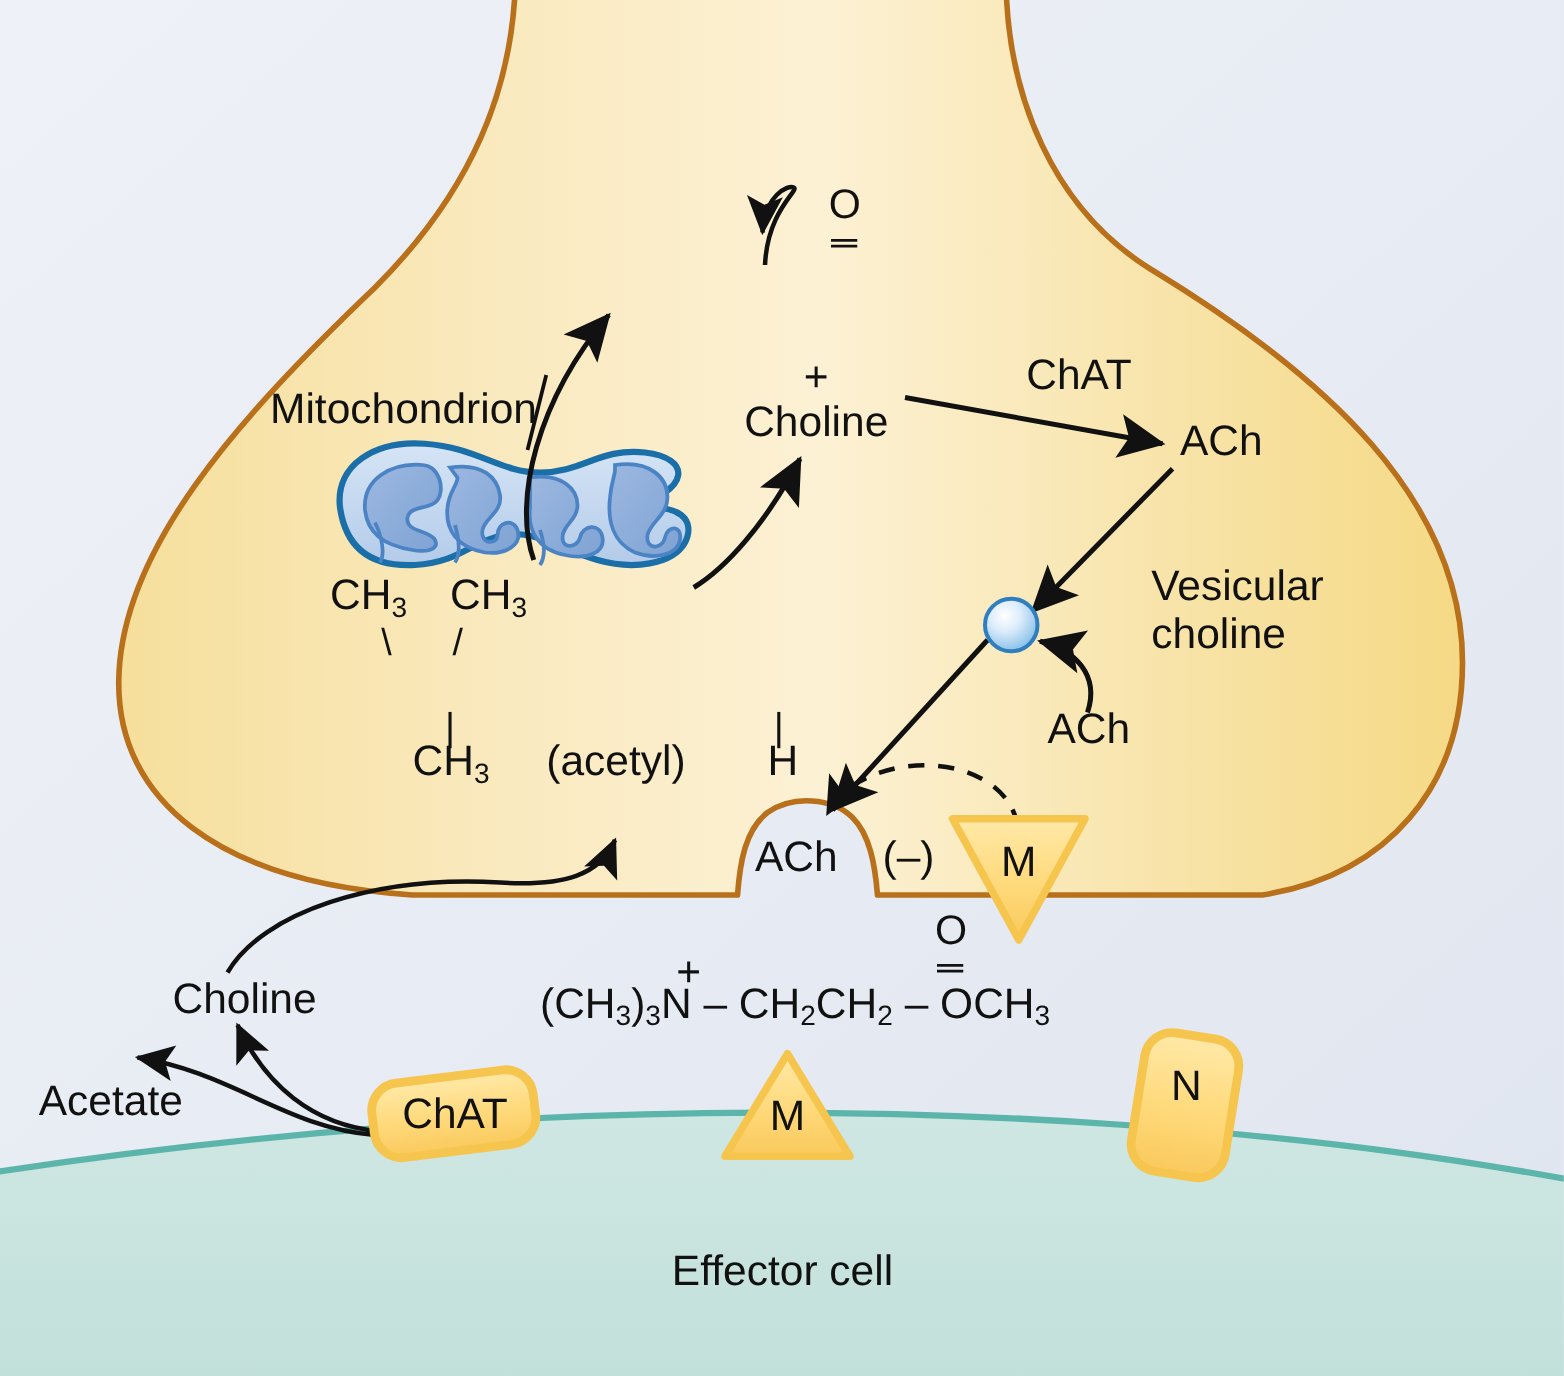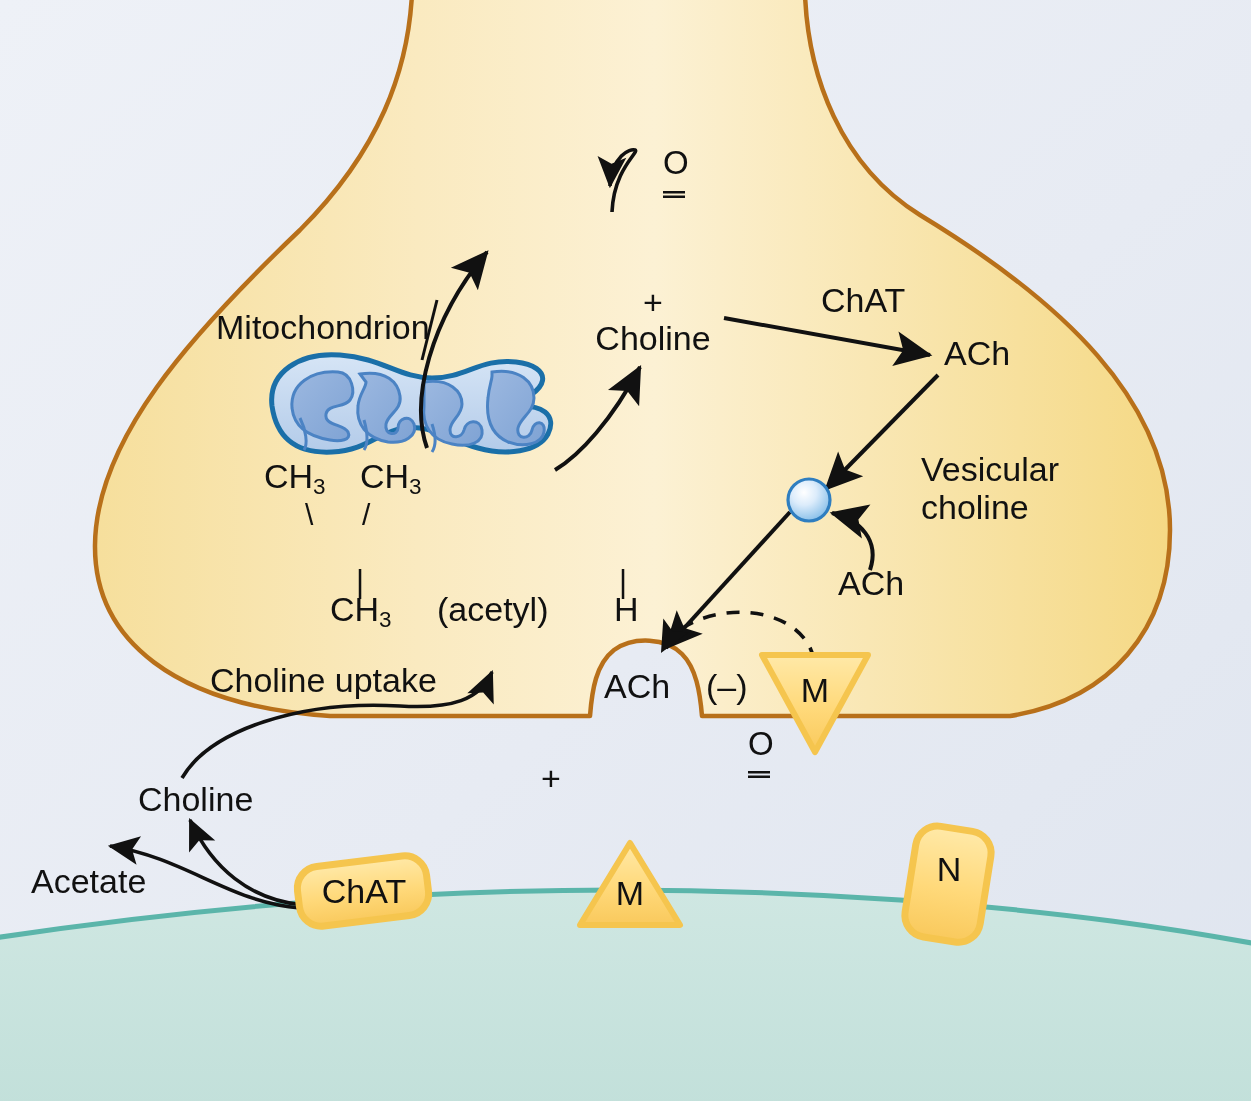--- a/index.html
+++ b/index.html
@@ -227,37 +227,40 @@
   <div class="lbl f31" style="left:619px;top:566px;">|</div>
 
   <div class="lbl f34" style="left:330px;top:592px;">
     <span>CH</span><span class="sub">3</span>
   </div>
 
   <div class="lbl f34" style="left:437px;top:592px;">(acetyl)</div>
 
   <div class="lbl f34" style="left:614px;top:592px;">H</div>
 
-  <div class="lbl f34" style="left:210px;top:663px;">Choline uptake</div>
 
   <div class="lbl f34" style="left:604px;top:669px;">ACh</div>
 
   <div class="lbl f34" style="left:706px;top:669px;">(–)</div>
 
   <div class="lbl f34 ctr" style="left:815px;top:673px;">M</div>
 
   <div class="lbl f34" style="left:541px;top:761px;">+</div>
   <div class="lbl f33" style="left:748px;top:727px;">O</div>
   <div class="lbl f29" style="left:752px;top:760px;transform:rotate(90deg);">‖</div>
 
+  <div class="lbl f34" style="left:432px;top:786px;">
+    <span>(CH</span><span class="sub">3</span><span>)</span><span class="sub">3</span><span>N – CH</span><span class="sub">2</span><span>CH</span><span class="sub">2</span><span> – OCH</span><span class="sub">3</span>
+  </div>
 
   <div class="lbl f34" style="left:138px;top:782px;">Choline</div>
 
   <div class="lbl f34" style="left:31px;top:864px;">Acetate</div>
 
   <div class="lbl f34 ctr" style="left:364px;top:874px;">ChAT</div>
 
   <div class="lbl f34 ctr" style="left:630px;top:876px;">M</div>
 
   <div class="lbl f34 ctr" style="left:949px;top:852px;">N</div>
 
+  <div class="lbl f34 ctr" style="left:626px;top:1000px;">Effector cell</div>
 
 </div>
 
 </body></html>

